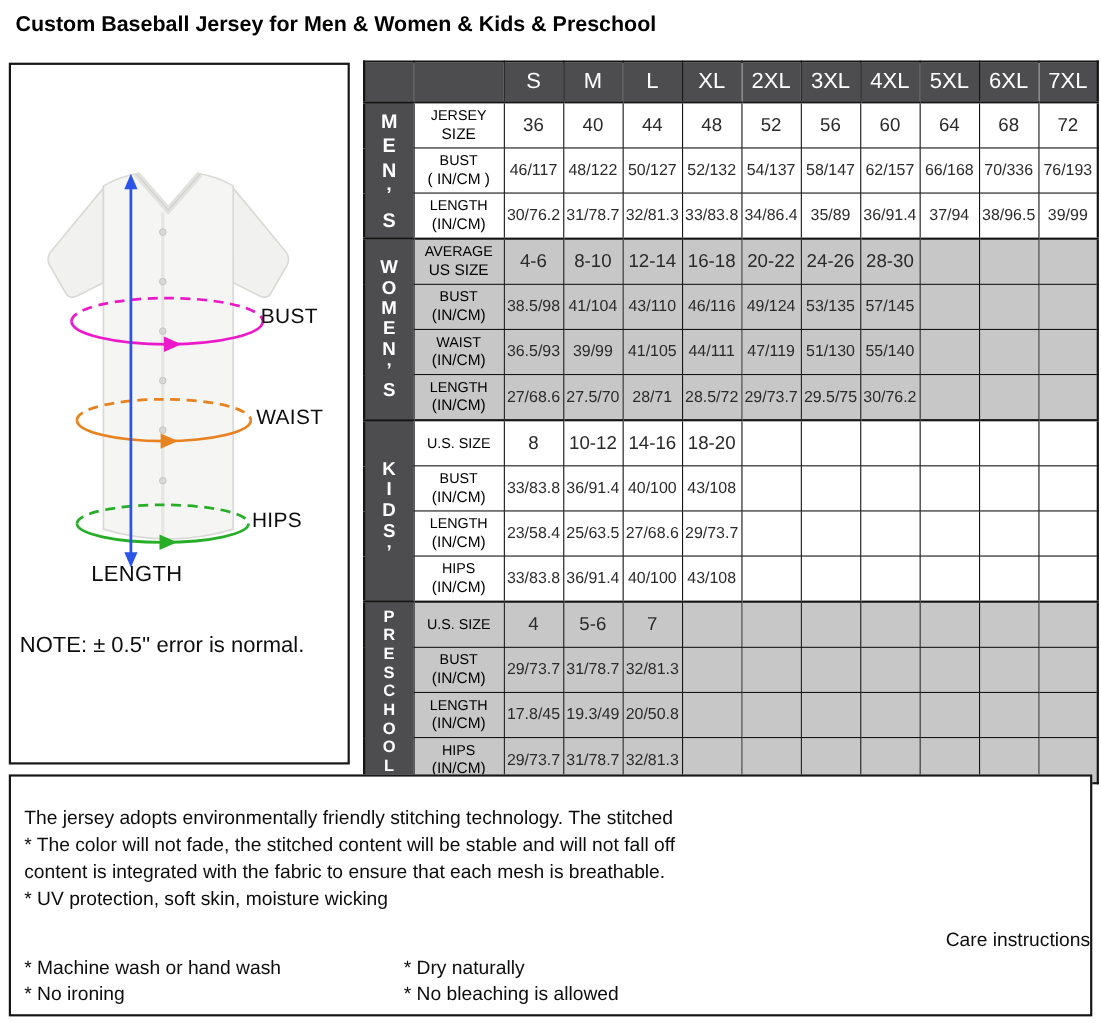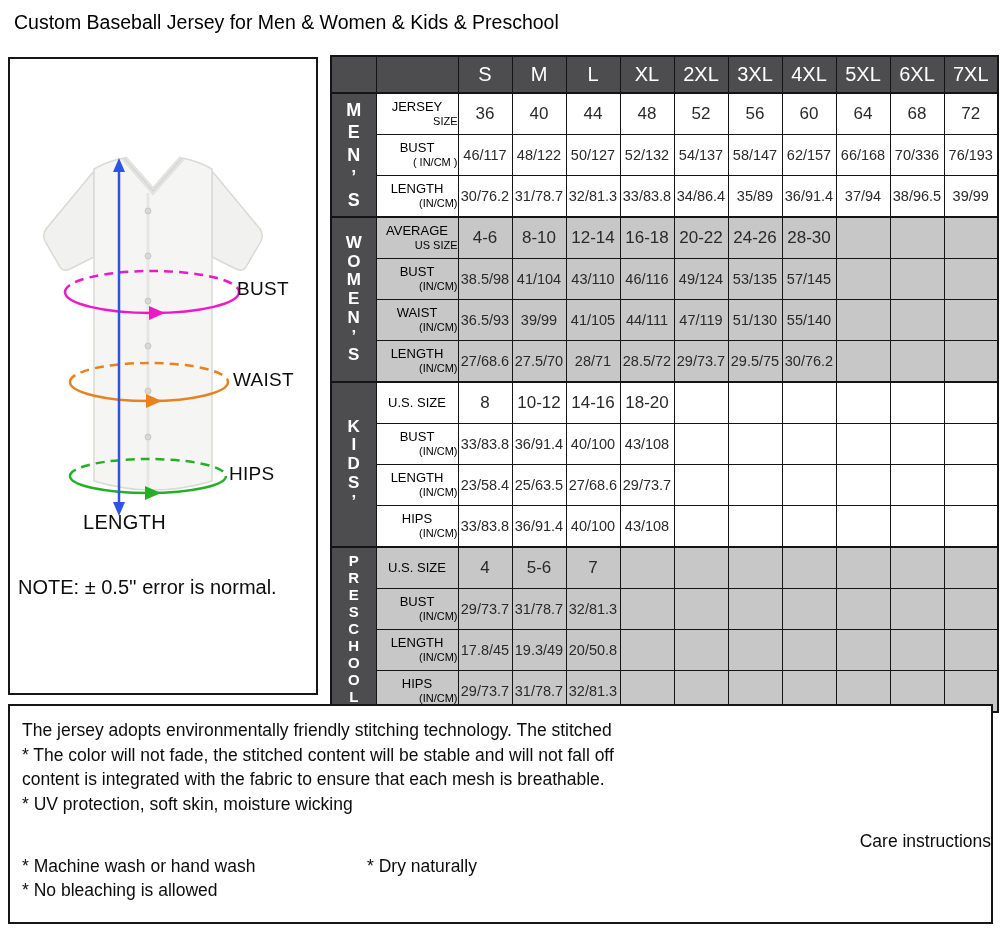--- a/index.html
+++ b/index.html
@@ -1,20 +1,20 @@
 <!DOCTYPE html>
 <html><head>
 <meta charset="utf-8">
 <style>
   html,body{margin:0;padding:0;background:#fff;}
   #canvas{position:relative;width:1001px;height:930px;background:#fff;overflow:hidden;
           font-family:"Liberation Sans",sans-serif;color:#1a1a1a;}
 
   
-  .page-title{position:absolute;left:14px;top:11px;font-size:19.5px;font-weight:normal;color:#000;}
+  .page-title{position:absolute;left:14px;top:11px;font-size:19.5px;font-weight:bold;color:#000;}
 
   
   .left-box{position:absolute;left:8px;top:57px;width:310px;height:638px;
             border:2px solid #161616;box-sizing:border-box;background:#fff;}
   .left-box svg{position:absolute;left:0;top:0;}
   .diag-label{position:absolute;font-size:19px;font-weight:500;color:#0d0d0d;letter-spacing:.3px;}
   .lab-bust{left:227px;top:219px;}
   .lab-waist{left:223px;top:310px;}
   .lab-hips{left:219px;top:404px;}
   .lab-length{left:73px;top:452px;font-size:20px;}
@@ -30,28 +30,28 @@
   .size-head{background:#4d4d4f;color:#fff;font-size:20px;font-weight:500;height:35px;}
   .corner{background:#4d4d4f;height:35px;}
   tr.section-start td{border-top:2px solid #141414;}
   .size-table tbody td{height:40px;}
   tr.shaded td{background:#c7c7c7;}
   .size-table td.section-cell{background:#4d4d4f;color:#fff;font-weight:bold;}
   .section-cell span{display:block;line-height:1.1;font-size:17px;}
   td.sec-mens span{font-size:18px;line-height:1.25;}
   td.sec-preschool span{font-size:15px;line-height:1.13;}
   .row-label{font-weight:normal;font-size:13px;color:#000000;line-height:1.25;}
-  .row-label .sub{font-size:11px;text-align:right;}
+  .row-label .sub{font-size:14px;}
   .val{font-size:14.5px;color:#2a2a2a;}
   .val.big{font-size:17px;}
 
   
   .footer-box{position:absolute;left:8px;top:704px;width:985px;height:220px;
               border:2px solid #161616;box-sizing:border-box;background:#fff;
-              padding:12px 0 0 12px;font-size:17.5px;line-height:24.5px;color:#0d0d0d;}
+              padding:25px 0 0 12px;font-size:17.5px;line-height:24.5px;color:#0d0d0d;}
   .care-title{margin-top:13px;text-align:right;}
   .care-grid{display:grid;grid-template-columns:345px auto;}
 </style>
 </head>
 <body>
 
 <div id="canvas">
 
   <div class="page-title">Custom Baseball Jersey for Men &amp; Women &amp; Kids &amp; Preschool</div>
 
@@ -416,17 +416,18 @@
 
   <div class="footer-box">
     <div>The jersey adopts environmentally friendly stitching technology. The stitched</div>
     <div>* The color will not fade, the stitched content will be stable and will not fall off</div>
     <div>content is integrated with the fabric to ensure that each mesh is breathable.</div>
     <div>* UV protection, soft skin, moisture wicking</div>
     <div class="care-title">Care instructions</div>
     <div class="care-grid">
       <div>* Machine wash or hand wash</div>
       <div>* Dry naturally</div>
+      <div>* No ironing</div>
       <div>* No bleaching is allowed</div>
     </div>
   </div>
 
 </div>
 
 </body></html>

